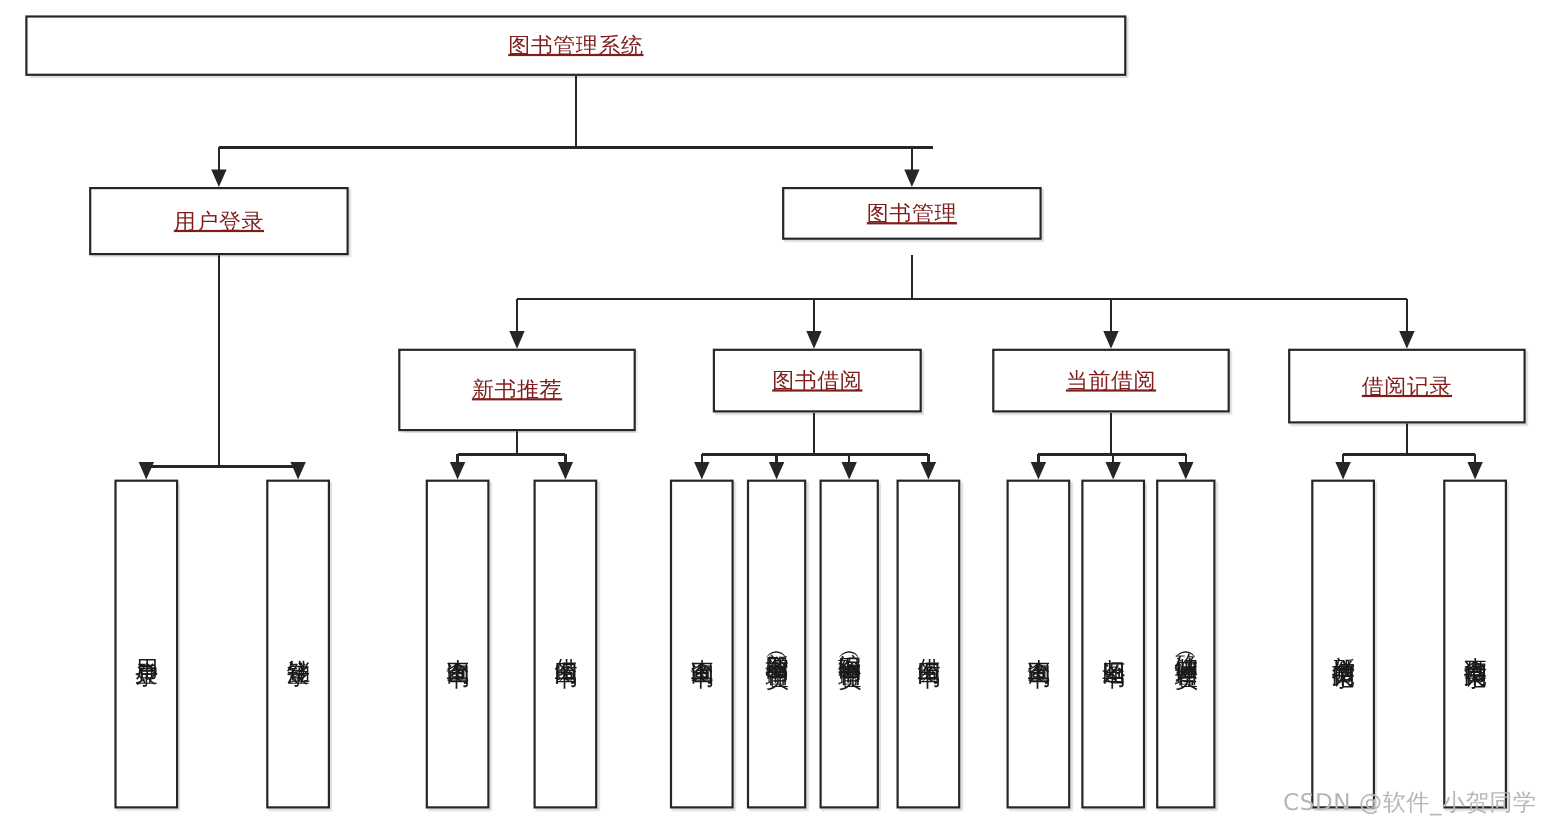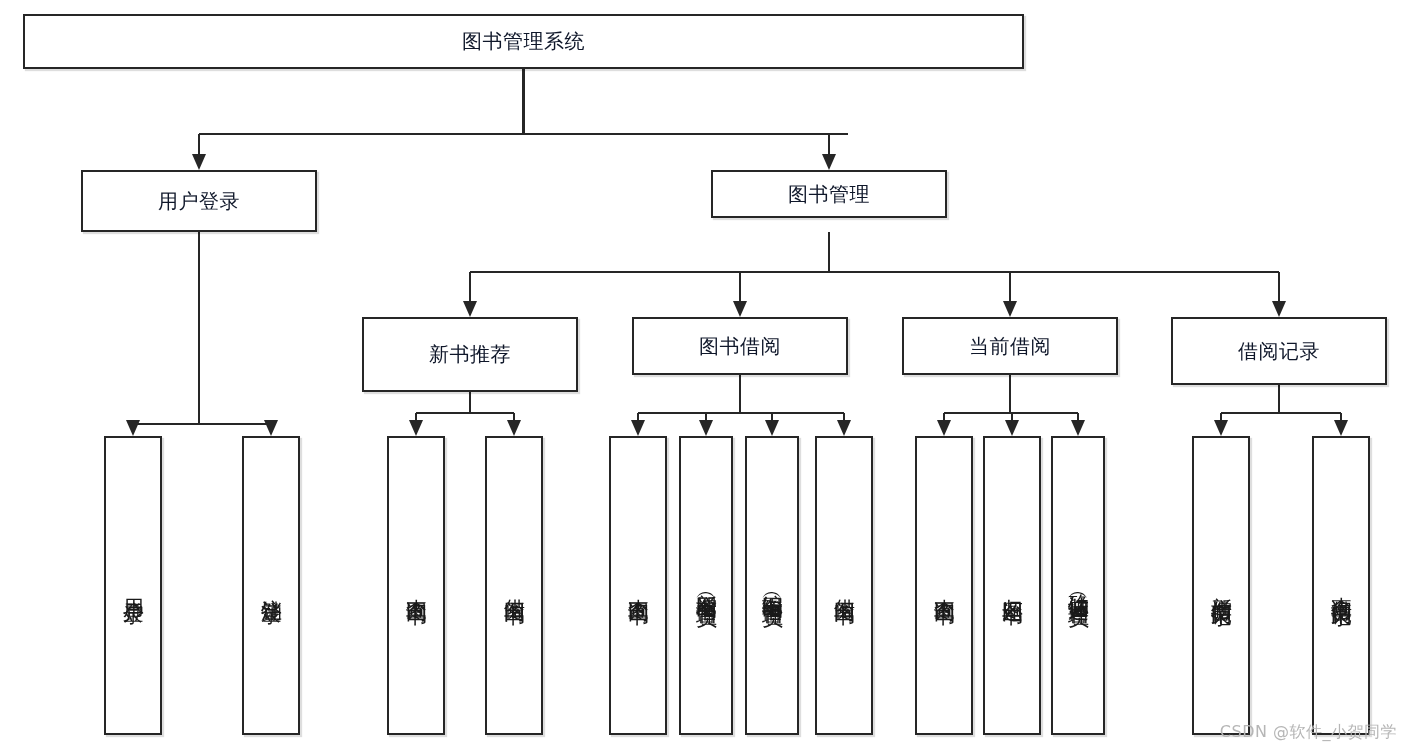--- a/index.html
+++ b/index.html
@@ -33,44 +33,45 @@
     background: #ffffff;
     box-shadow: 2px 2px 1px rgba(0,0,0,0.13);
   }
   .node-label-h {
     position: absolute;
     left: 0; top: 0; right: 0; bottom: 0;
     display: flex;
     align-items: center;
     justify-content: center;
     font-size: 20px;
-    color: #0f172a;
+    color: #7f1d1d;
     letter-spacing: 0.5px;
     white-space: nowrap;
+    text-decoration: underline;
   }
   .node-label-v {
     position: absolute;
     left: 0; top: 0; right: 0; bottom: 0;
     display: flex;
     align-items: center;
     justify-content: center;
     writing-mode: vertical-rl;
     text-orientation: upright;
     font-size: 21px;
     color: #1a1a1a;
     letter-spacing: 2px;
     line-height: 1;
     padding: 4px 0;
     box-sizing: border-box;
   }
   .watermark {
     position: absolute;
     right: 8px;
     bottom: 4px;
-    font-size: 16px;
+    font-size: 21px;
     color: #b6b6b6;
     white-space: nowrap;
     letter-spacing: 0.5px;
   }
 </style>
 </head>
 <body>
 
 <div id="diagram-root">
 
@@ -142,21 +143,21 @@
         <span class="node-label-h">用户登录</span>
       </div>
       <div class="node-box" style="left: 711px; top: 170px; width: 236px; height: 48px;">
         <span class="node-label-h">图书管理</span>
       </div>
     </div>
   <div id="level3-container">
       <div class="node-box" style="left: 362px; top: 317px; width: 216px; height: 75px;">
         <span class="node-label-h">新书推荐</span>
       </div>
-      <div class="node-box" style="left: 632px; top: 317px; width: 216px; height: 58px;">
+      <div class="node-box" style="left: 648px; top: 317px; width: 190px; height: 58px;">
         <span class="node-label-h">图书借阅</span>
       </div>
       <div class="node-box" style="left: 902px; top: 317px; width: 216px; height: 58px;">
         <span class="node-label-h">当前借阅</span>
       </div>
       <div class="node-box" style="left: 1171px; top: 317px; width: 216px; height: 68px;">
         <span class="node-label-h">借阅记录</span>
       </div>
     </div>
   <div id="leaves-container">

